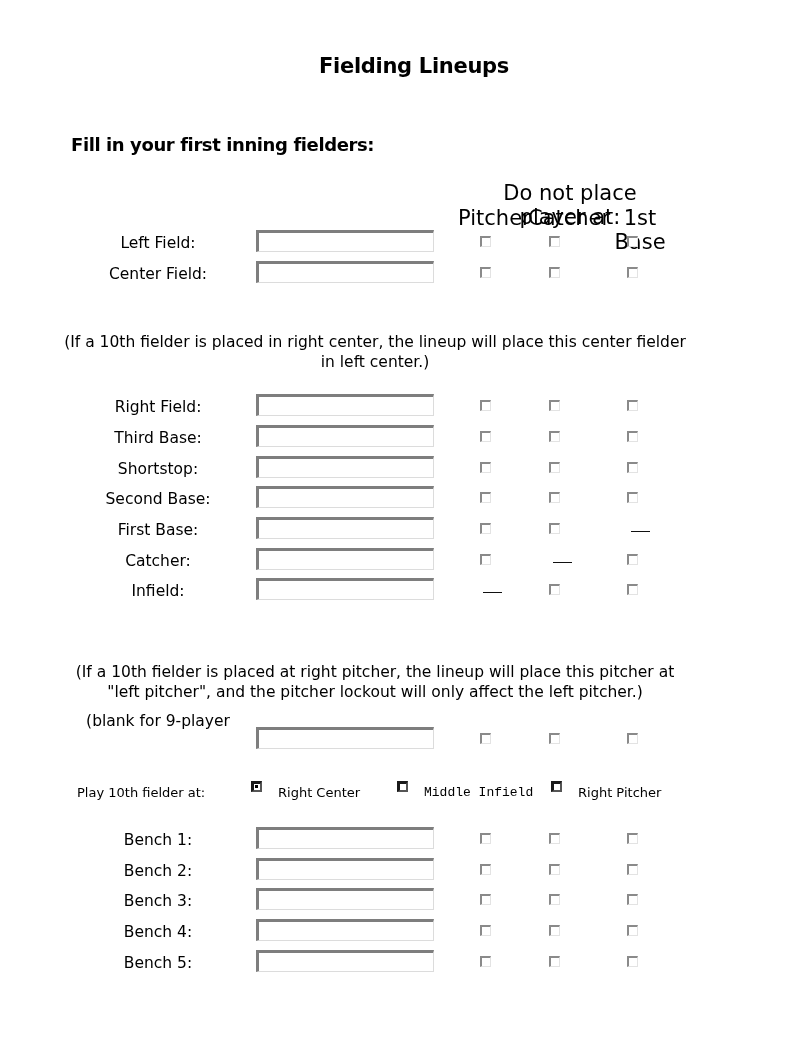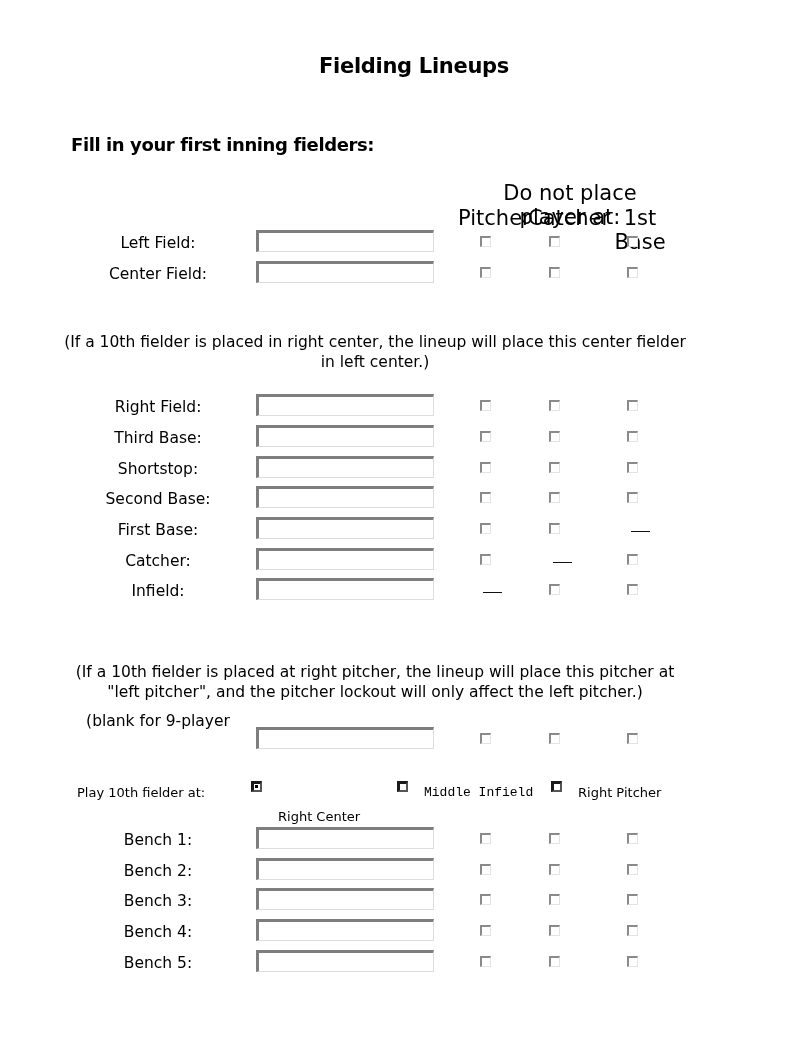--- a/index.html
+++ b/index.html
@@ -119,17 +119,17 @@
   <div>(If a 10th fielder is placed at right pitcher, the lineup will place this pitcher at</div>
   <div>"left pitcher", and the pitcher lockout will only affect the left pitcher.)</div>
 </div>
 
 <div class="abs lbl" style="top:711px; line-height:20px;">
   <div>(blank for 9-player</div>
 </div>
 
 <div class="abs rlabel" style="left:77px; top:785px;">Play 10th fielder at:</div>
 <div class="radio on" style="left:251px; top:781px;"></div>
-<div class="abs rlabel" style="left:278px; top:785px;margin-top:24px;">Right Center</div>
+<div class="abs rlabel" style="left:278px; top:785px;">Right Center</div>
 <div class="radio" style="left:397px; top:781px;"></div>
 <div class="abs rlabel" style="left:424px; top:785px;font-family:Liberation Mono, monospace;">Middle Infield</div>
 <div class="radio" style="left:551px; top:781px;"></div>
 <div class="abs rlabel" style="left:578px; top:785px;">Right Pitcher</div>
 
 </body></html>

